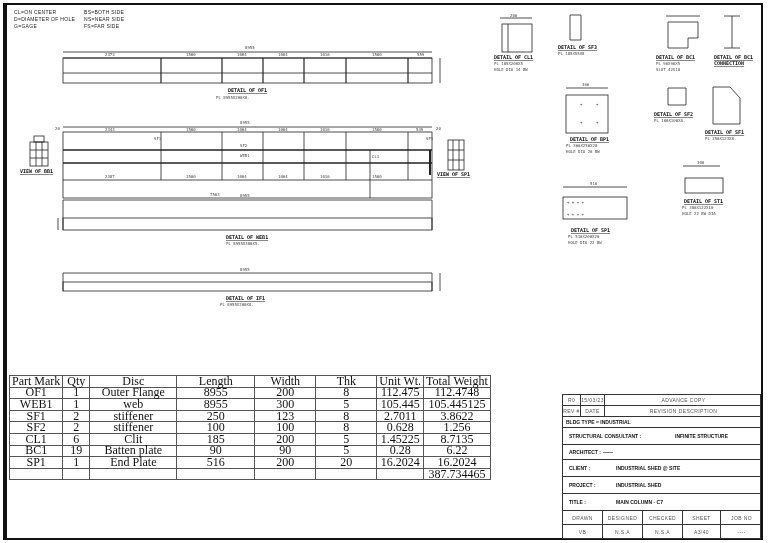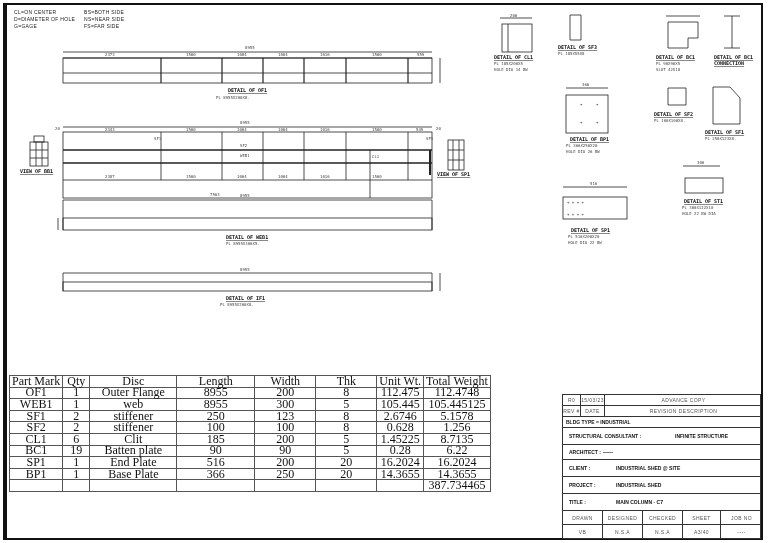--- a/index.html
+++ b/index.html
@@ -249,22 +249,22 @@
         <td>105.445</td>
         <td>105.445125</td>
       </tr>
   <tr>
         <td>SF1</td>
         <td>2</td>
         <td>stiffener</td>
         <td>250</td>
         <td>123</td>
         <td>8</td>
-        <td>2.6746</td>
-        <td>5.1578</td>
+        <td>2.7011</td>
+        <td>3.8622</td>
       </tr>
   <tr>
         <td>SF2</td>
         <td>2</td>
         <td>stiffener</td>
         <td>100</td>
         <td>100</td>
         <td>8</td>
         <td>0.628</td>
         <td>1.256</td>
@@ -293,30 +293,20 @@
         <td>SP1</td>
         <td>1</td>
         <td>End Plate</td>
         <td>516</td>
         <td>200</td>
         <td>20</td>
         <td>16.2024</td>
         <td>16.2024</td>
       </tr>
   <tr>
-        <td>BP1</td>
-        <td>1</td>
-        <td>Base Plate</td>
-        <td>366</td>
-        <td>250</td>
-        <td>20</td>
-        <td>14.3655</td>
-        <td>14.3655</td>
-      </tr>
-  <tr>
         <td></td>
         <td></td>
         <td></td>
         <td></td>
         <td></td>
         <td></td>
         <td></td>
         <td>387.734465</td>
       </tr>
 </tbody>

